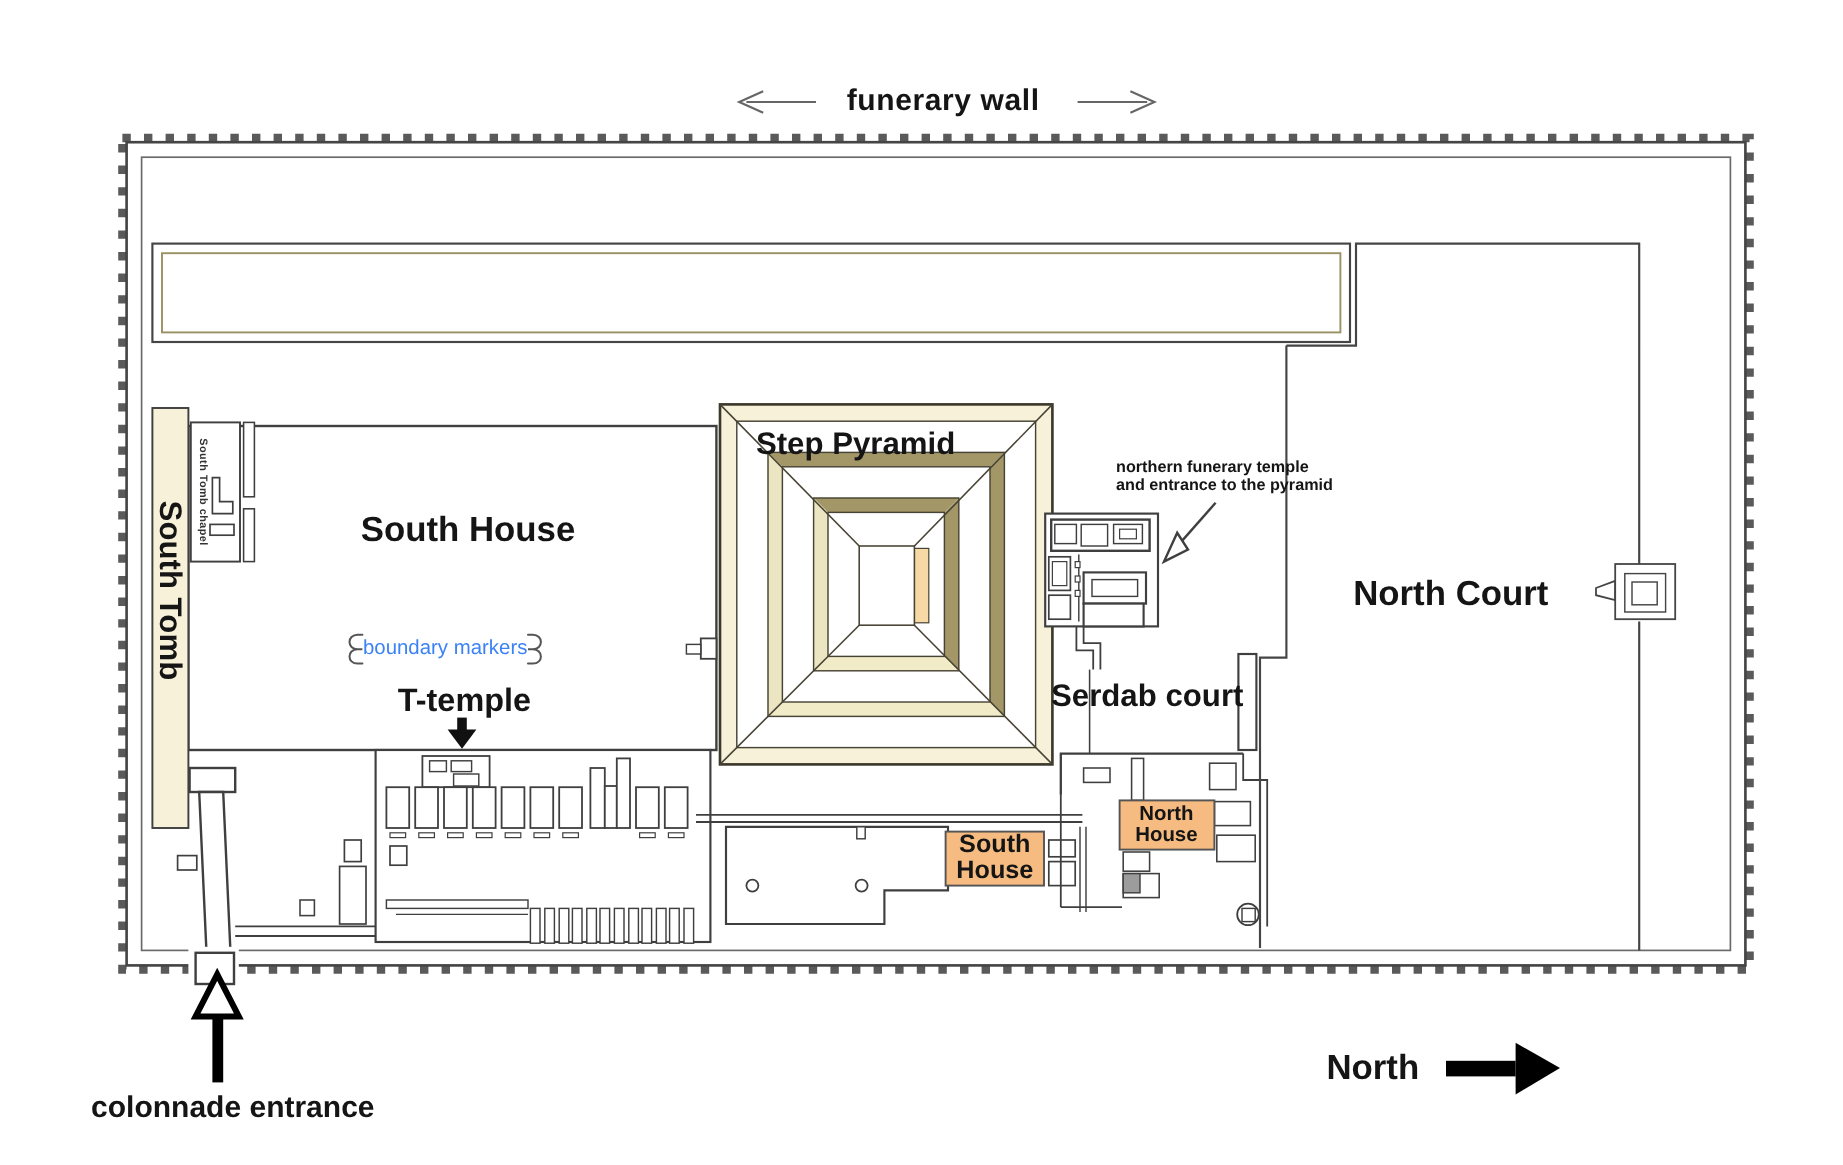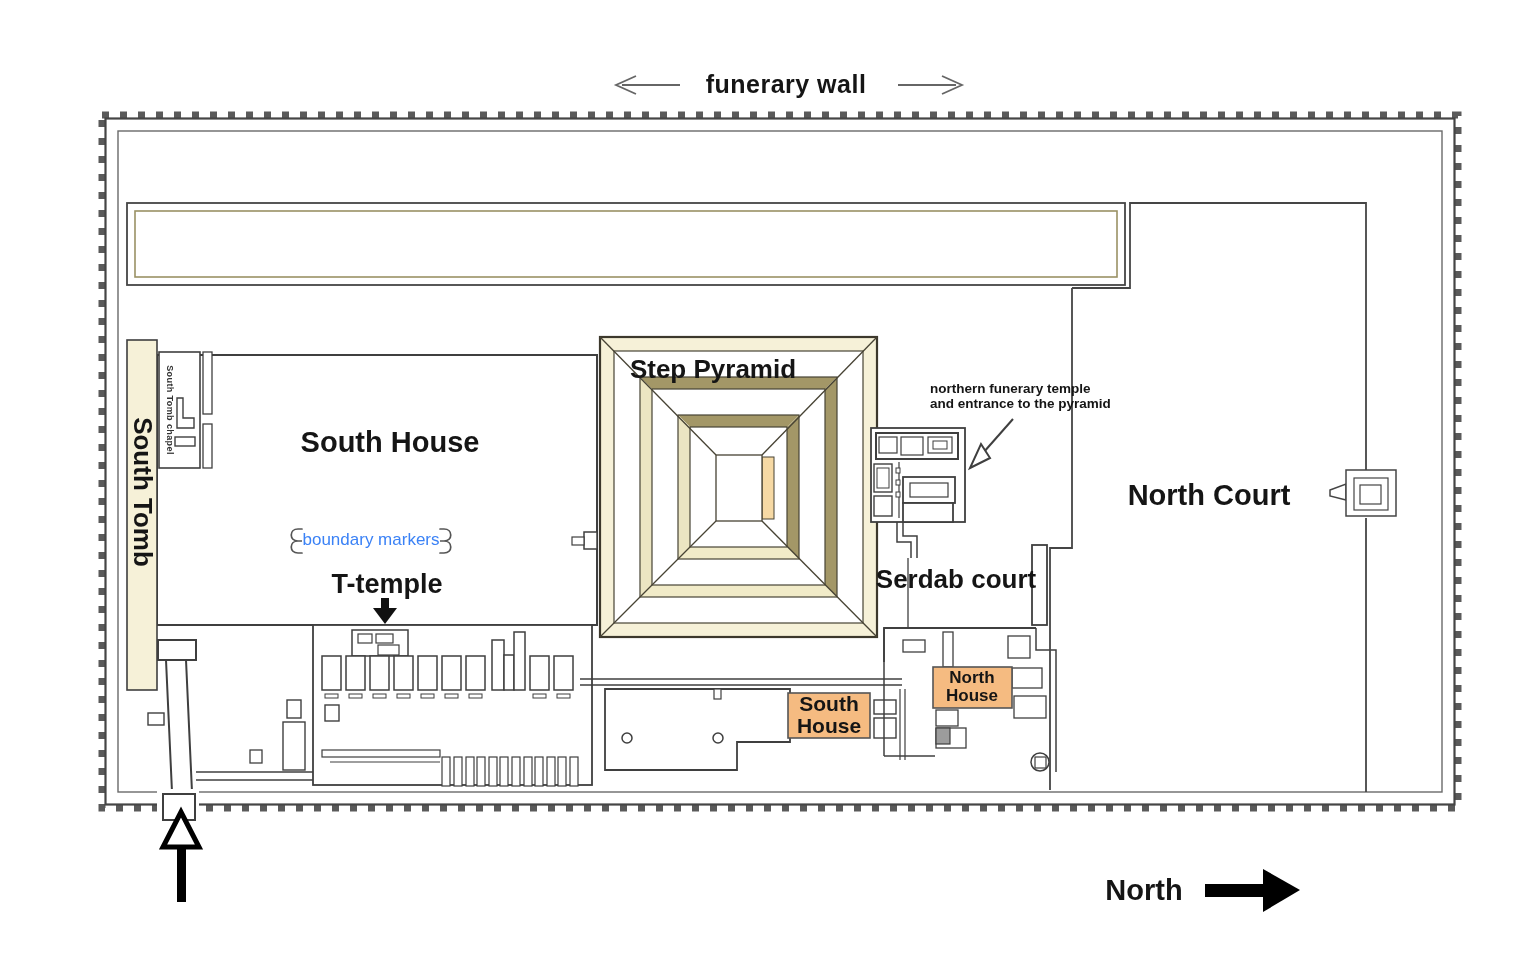--- a/index.html
+++ b/index.html
@@ -251,14 +251,15 @@
   <div class="label lbl-t-temple">T-temple</div>
   <div class="label lbl-pyramid">Step Pyramid</div>
   <div class="label lbl-funerary">northern funerary temple
 and entrance to the pyramid</div>
   <div class="label lbl-north-court">North Court</div>
   <div class="label lbl-serdab">Serdab court</div>
   <div class="label lbl-south-house">South
 House</div>
   <div class="label lbl-north-house">North
 House</div>
+  <div class="label lbl-colonnade">colonnade entrance</div>
   <div class="label lbl-north">North</div>
 </div>
 
 </body></html>

